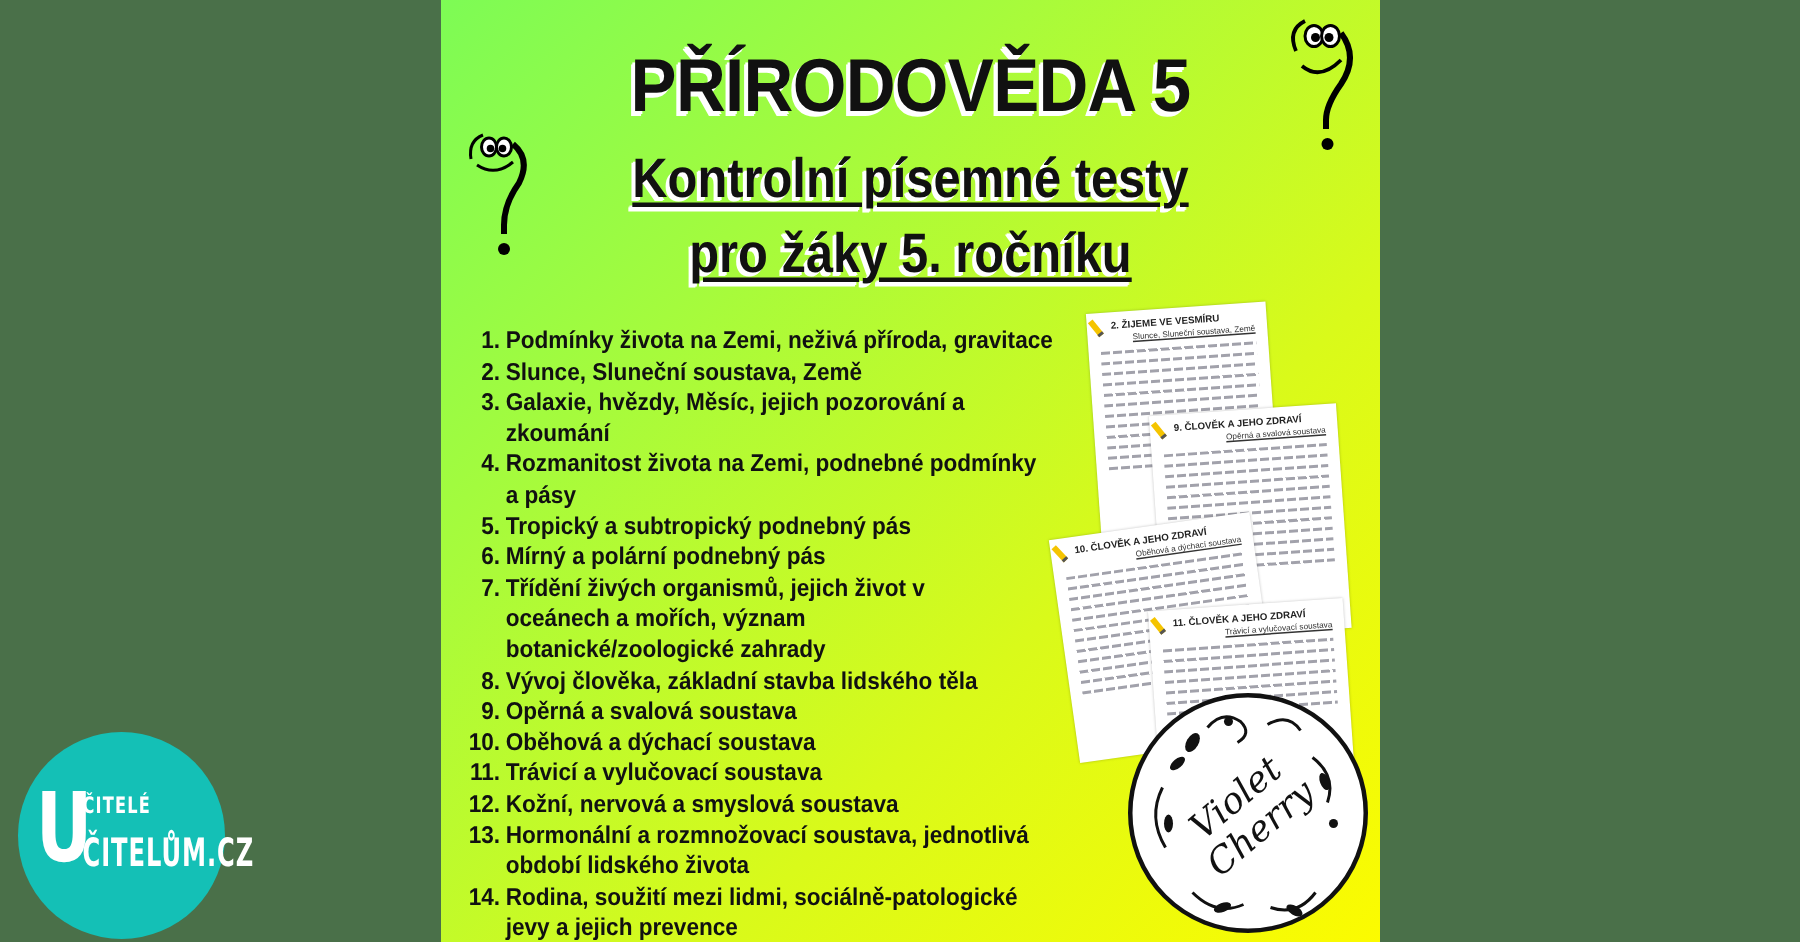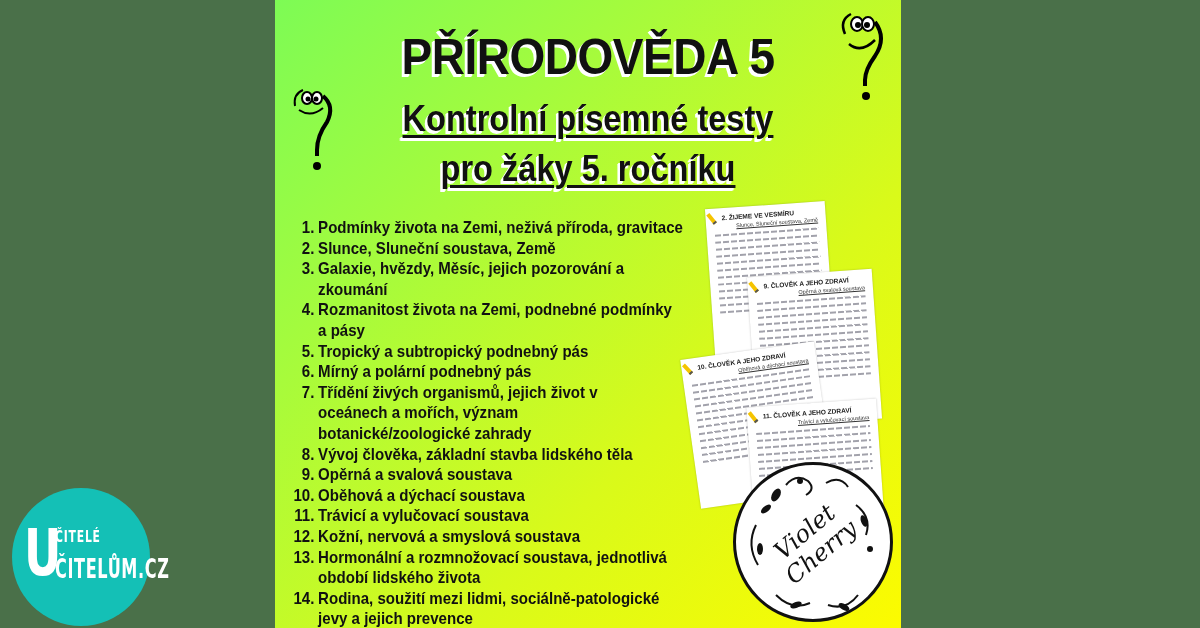--- a/index.html
+++ b/index.html
@@ -4,21 +4,21 @@
   <style>
     * { margin: 0; padding: 0; box-sizing: border-box; }
     html, body { width: 1200px; height: 628px; overflow: hidden; }
     body {
       background: #4a7049;
       position: relative;
       font-family: "Liberation Sans", sans-serif;
     }
     .panel {
       position: absolute;
-      left: 275px; top: 0;
+      left: 294px; top: 0;
       width: 626px; height: 628px;
       background: linear-gradient(135deg, #7dfb55 0%, #a6fb3c 30%, #d9fa1a 65%, #fcfb00 100%);
       overflow: hidden;
     }
     .title {
       position: absolute;
       left: 0; width: 626px;
       text-align: center;
       font-weight: bold;
       color: #111;

